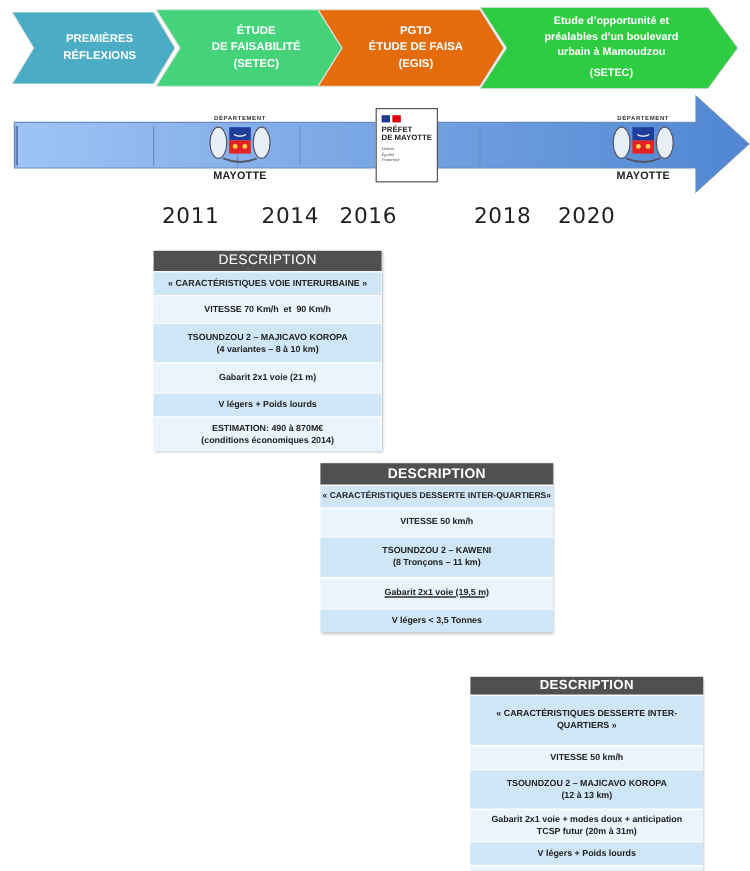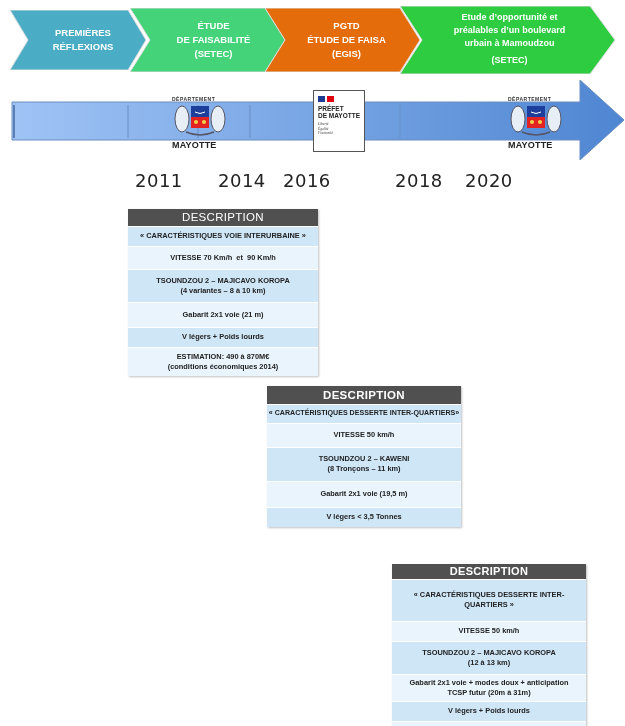--- a/index.html
+++ b/index.html
@@ -3,21 +3,21 @@
 <meta charset="utf-8">
 <style>
   html, body { margin:0; padding:0; background:#ffffff; }
   body { width:625px; height:726px; position:relative; overflow:hidden; font-family:"Liberation Sans", sans-serif; }
   .chev { position:absolute; display:flex; align-items:center; justify-content:center; text-align:center; color:#fff; font-weight:bold; font-size:9.5px; line-height:1.45; box-sizing:border-box; }
   .chev span { display:block; }
   .chev-text { position:relative; z-index:2; }
   .chev svg { position:absolute; left:0; top:0; z-index:1; }
   .timeline { position:absolute; left:0; top:78px; width:625px; height:86px; }
   .year { position:absolute; top:170px; font-size:18px; color:#222; font-family:"DejaVu Sans", sans-serif; letter-spacing:0.5px; }
-  .logo-dep { position:absolute; width:56px; }
+  .logo-dep { position:absolute; width:56px; text-align:center; }
   .logo-dep .top { font-size:5px; font-weight:bold; color:#333; letter-spacing:0.5px; }
   .logo-dep .bot { font-size:9px; font-weight:bold; color:#222; letter-spacing:0.2px; }
   .prefet { position:absolute; left:313px; top:90px; width:52px; height:62px; background:#fff; border:1px solid #555; box-sizing:border-box; padding:5px 4px; }
   .prefet .flag { display:flex; gap:2px; margin-bottom:3px; }
   .prefet .flag i { display:block; width:7px; height:6px; }
   .prefet .t { font-size:6.5px; font-weight:bold; color:#222; line-height:1.15; }
   .prefet .m { font-size:3.6px; font-style:italic; color:#444; line-height:1.3; margin-top:2px; font-family:"Liberation Serif", serif; }
   table.desc { position:absolute; border-collapse:collapse; table-layout:fixed; box-shadow:1px 1px 2px rgba(0,0,0,0.25); }
   table.desc th { background:#505050; color:#fff; font-weight:normal; font-size:11.5px; padding:2px 0; letter-spacing:0.3px; }
   table.desc td { text-align:center; font-size:7.4px; font-weight:bold; color:#222; padding:0 4px; border-top:1px solid #fff; line-height:1.35; }
@@ -179,21 +179,21 @@
       </tr>
   <tr class="b" style="height:24px;">
         <td><span>VITESSE 50 km/h</span></td>
       </tr>
   <tr class="a" style="height:34px;">
         <td>
           <div>TSOUNDZOU 2 – KAWENI</div>
           <div>(8 Tronçons – 11 km)</div>
         </td>
       </tr>
-  <tr class="b" style="height:26px;">
+  <tr class="b" style="height:26px;text-decoration:underline;">
         <td><span>Gabarit 2x1 voie (19,5 m)</span></td>
       </tr>
   <tr class="a" style="height:20px;">
         <td><span>V légers &lt; 3,5 Tonnes</span></td>
       </tr>
 </tbody>
   </table>
 
 <table class="desc" style="left:392px;top:564px;width:194px;">
   <tbody>

